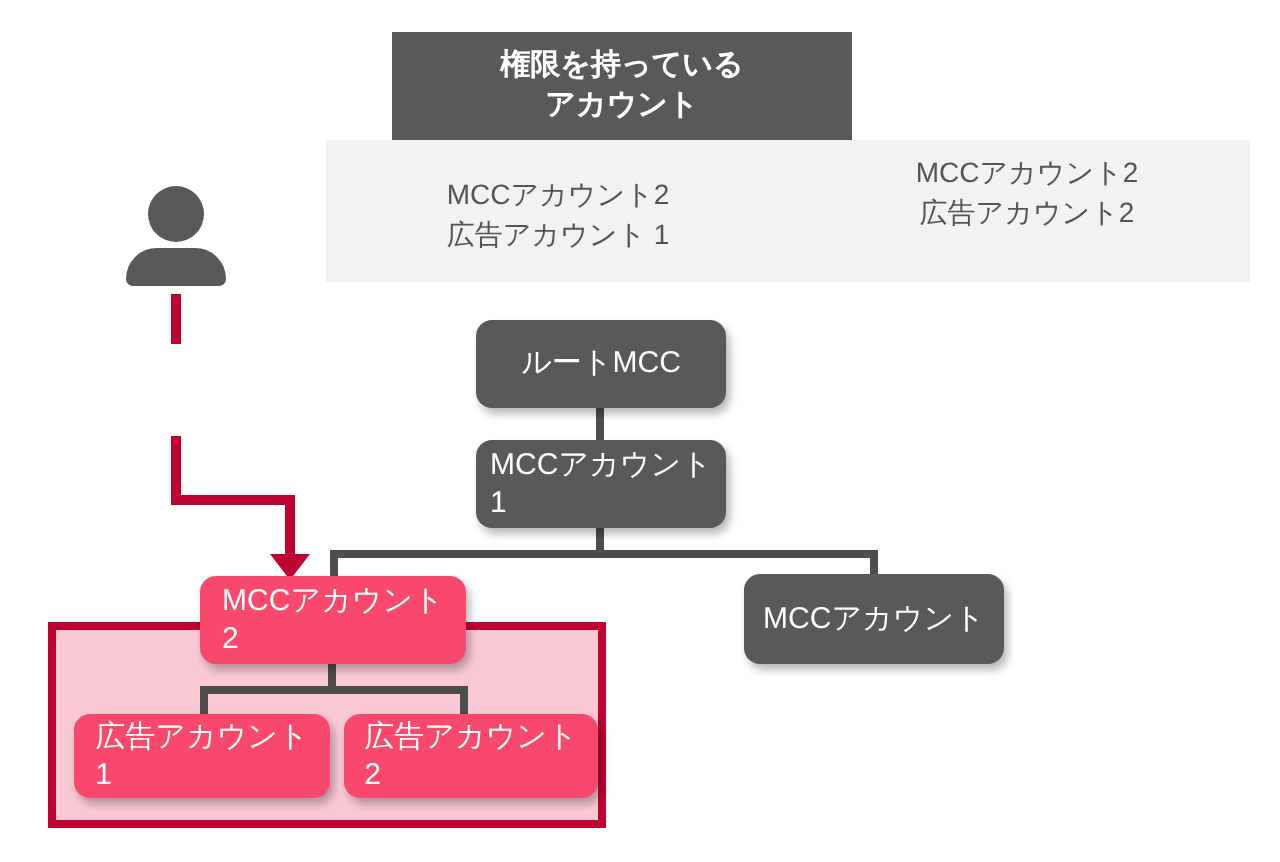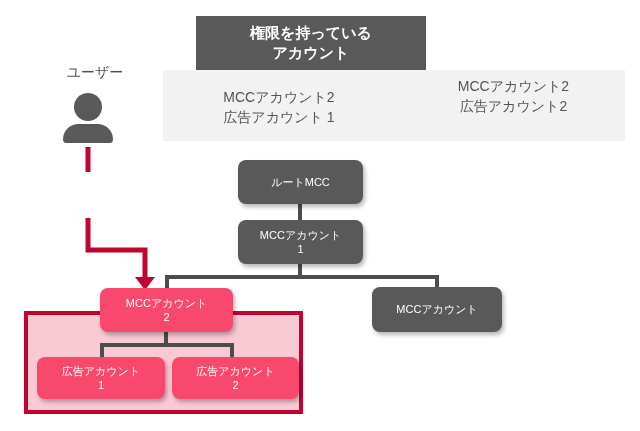--- a/index.html
+++ b/index.html
@@ -109,26 +109,25 @@
     left: 0; top: 0;
     z-index: 3;
     pointer-events: none;
   }
 
   
   .node {
     position: absolute;
     border-radius: 8px;
     color: #ffffff;
-    font-size: 11px;
+    font-size: 15px;
     line-height: 1.3;
     display: flex;
     align-items: center;
     justify-content: center;
-    text-align: center;
     white-space: pre-line;
     z-index: 4;
     box-shadow: 2px 3px 4px rgba(0,0,0,0.28);
   }
   .node.dark { background: #595959; }
   .node.pink { background: #f8486b; }
   #node-root-mcc  { left: 238px; top: 160px; width: 125px; height: 44px; }
   #node-mcc1      { left: 238px; top: 220px; width: 125px; height: 44px; }
   #node-mcc2      { left: 100px; top: 288px; width: 133px; height: 44px; }
   #node-mcc-other { left: 372px; top: 287px; width: 130px; height: 45px; }
@@ -147,21 +146,20 @@
 
   <div class="legend-list" id="legend-list-left">
     <div>MCCアカウント2</div>
     <div>広告アカウント 1</div>
   </div>
   <div class="legend-list" id="legend-list-right">
     <div>MCCアカウント2</div>
     <div>広告アカウント2</div>
   </div>
 
-  <div id="user-label">ユーザー</div>
   <div id="user-icon">
     <div class="head"></div>
     <div class="body"></div>
   </div>
 
   <div id="highlight-region"></div>
 
   <svg id="wires" width="640" height="431" viewBox="0 0 640 431">
 
     <g stroke="#4d4d4d" stroke-width="4" fill="none">

